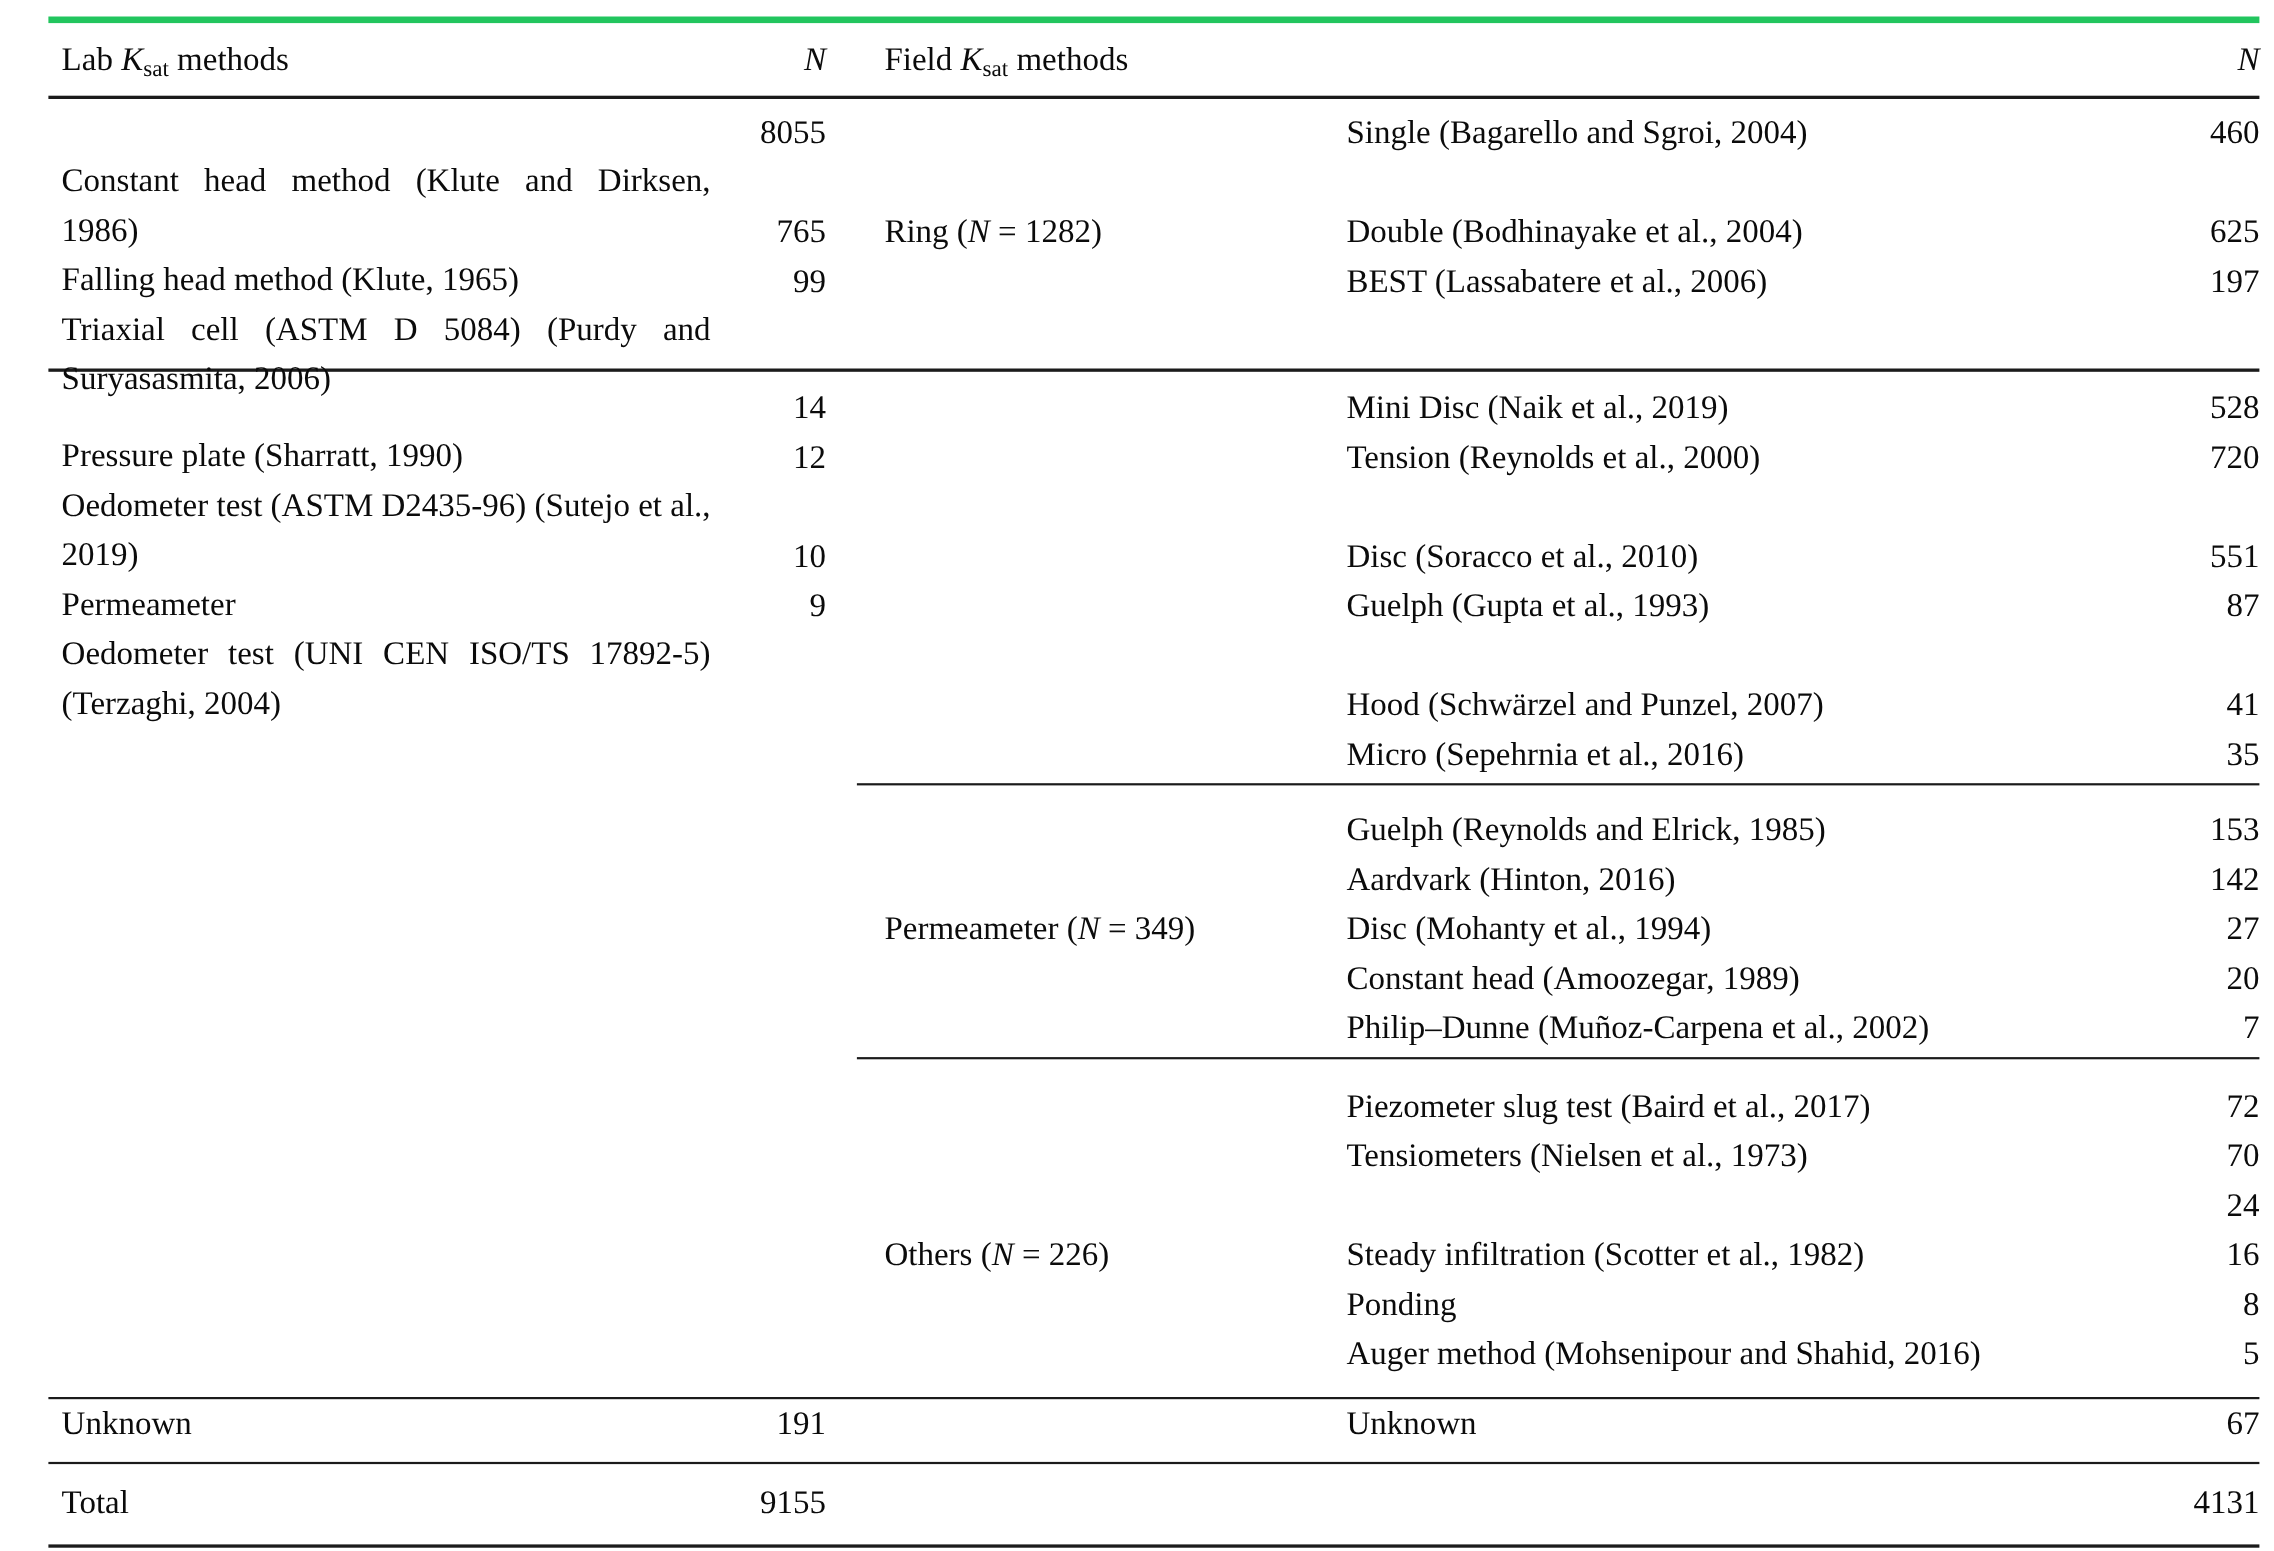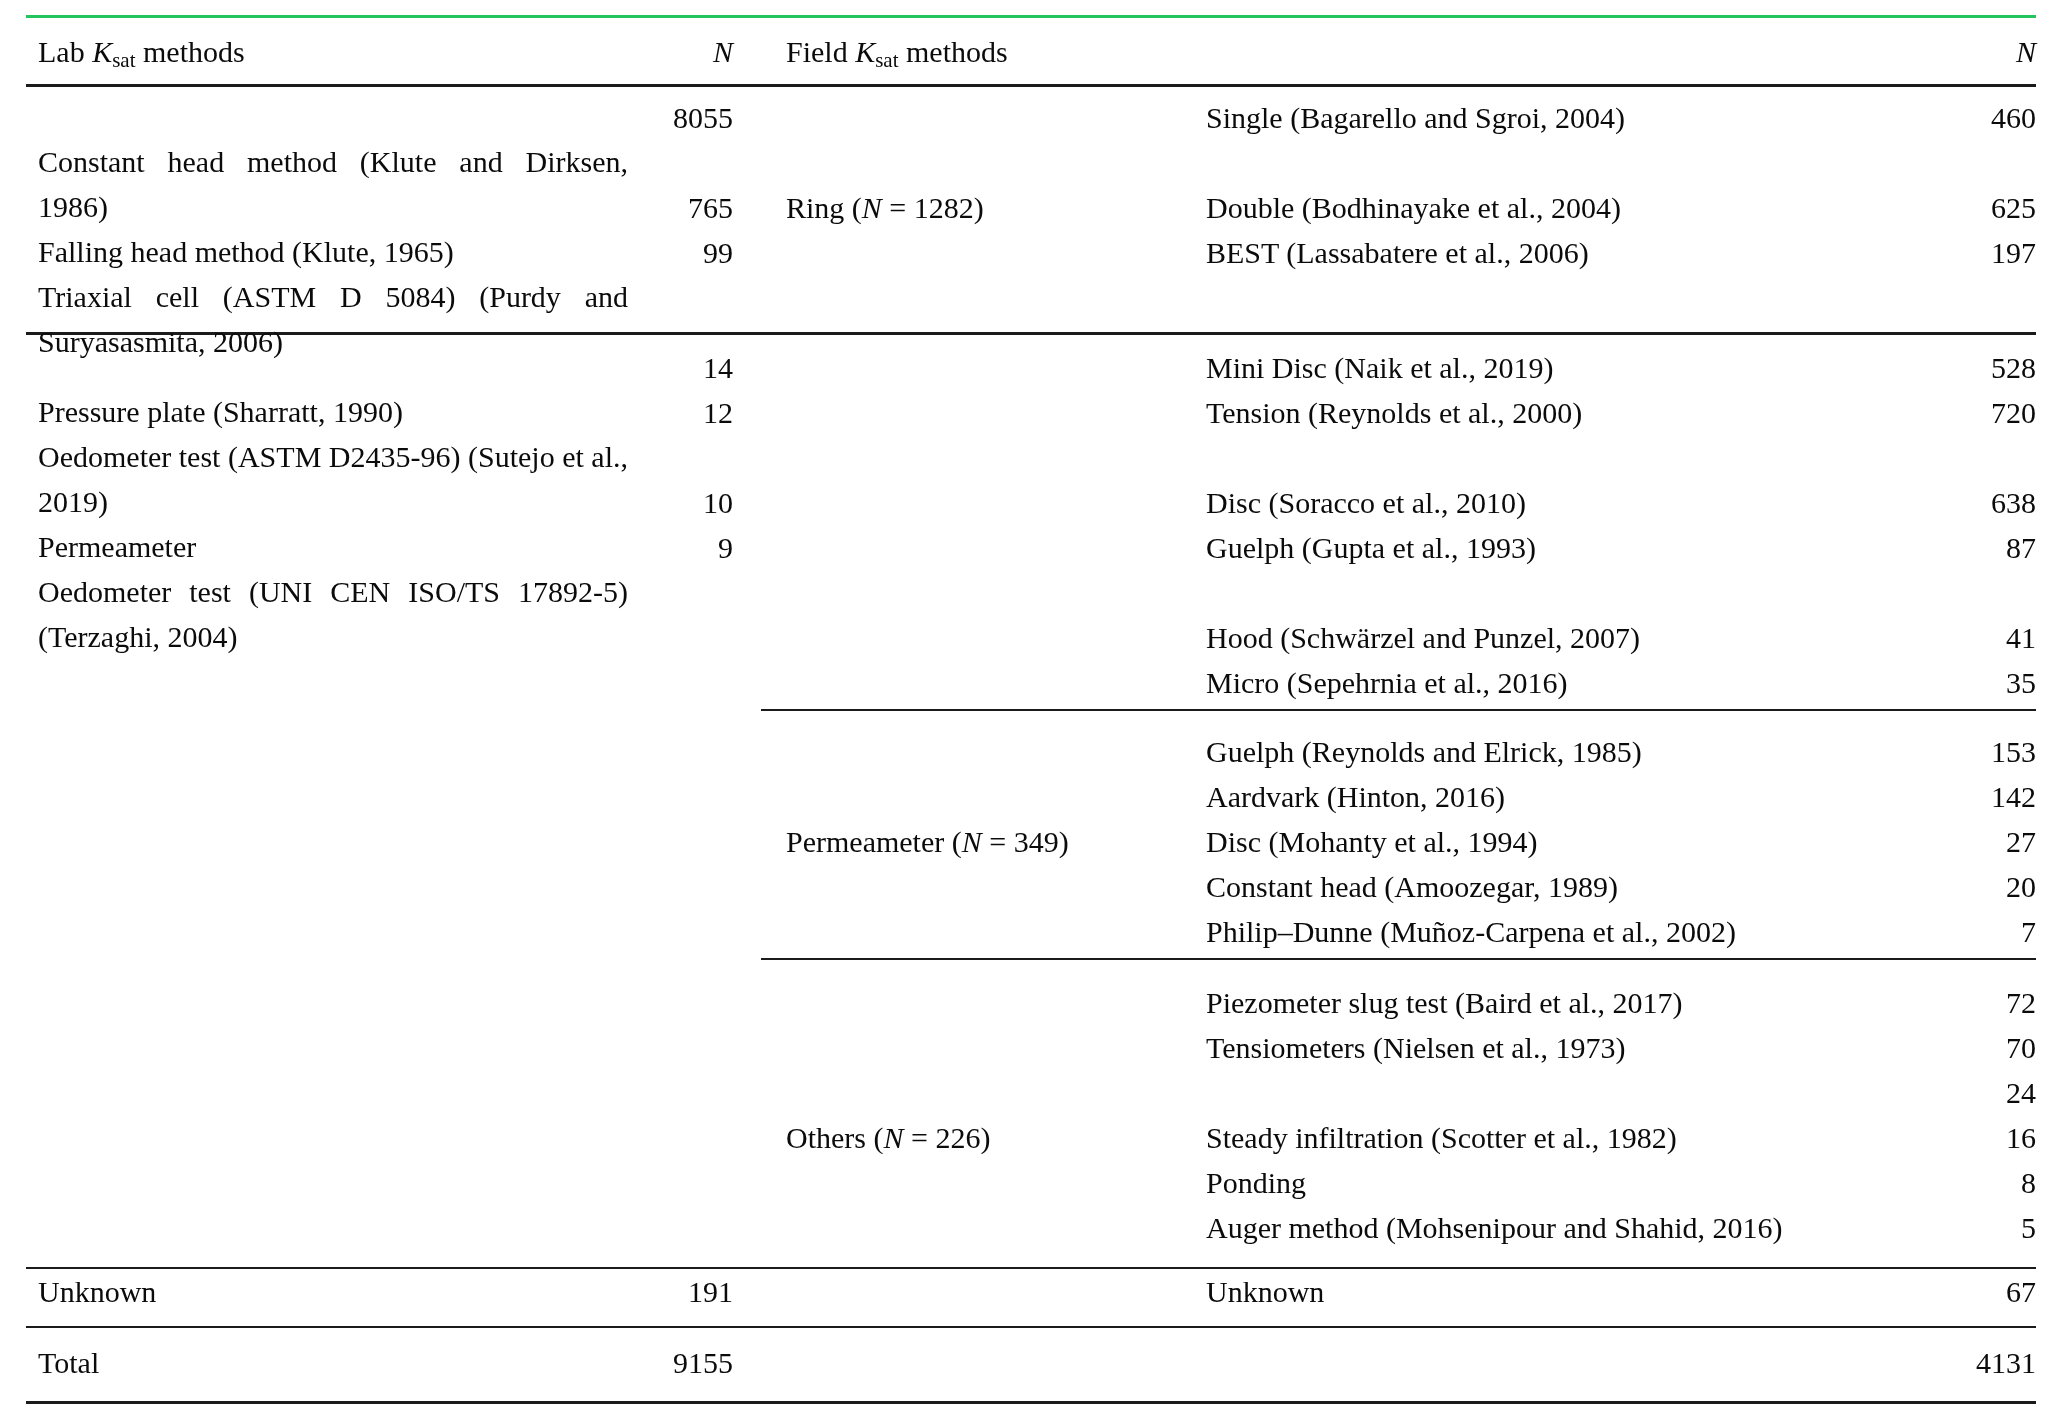--- a/index.html
+++ b/index.html
@@ -6,23 +6,23 @@
   html, body {
     margin: 0; padding: 0;
     width: 2067px; height: 1410px;
     background: #ffffff;
     color: #0b0b0b;
     font-family: "Liberation Serif", "DejaVu Serif", serif;
     font-size: 30px;
   }
   .tbl {
     position: absolute;
-    left: 26px; top: 15px;
+    left: 44px; top: 15px;
     width: 2010px;
-    border-top: 3px solid #22c55e;
+    border-top: 6px solid #22c55e;
   }
   .it { font-style: italic; }
   sub.ks { font-size: 0.7em; vertical-align: -0.25em; line-height: 0; }
 
   
   .grid6 {
     display: grid;
     grid-template-columns: 590px 105px 53px 420px 715px 115px;
     padding-left: 12px;
   }
@@ -131,21 +131,21 @@
     </div>
 
     <div class="bb-right">
 
       <div class="sub sub-infil">
         <div class="cell g2 r1">Mini Disc (Naik et al., 2019)</div>
         <div class="cell num g3 r1">528</div>
         <div class="cell g2 r2">Tension (Reynolds et al., 2000)</div>
         <div class="cell num g3 r2">720</div>
         <div class="cell g2 r4">Disc (Soracco et al., 2010)</div>
-        <div class="cell num g3 r4">638</div>
+        <div class="cell num g3 r4">551</div>
         <div class="cell g2 r5">Guelph (Gupta et al., 1993)</div>
         <div class="cell num g3 r5">87</div>
         <div class="cell g2 r7">Hood (Schwärzel and Punzel, 2007)</div>
         <div class="cell num g3 r7">41</div>
         <div class="cell g2 r8">Micro (Sepehrnia et al., 2016)</div>
         <div class="cell num g3 r8">35</div>
       </div>
 
       <div class="sub sub-perm">
         <div class="cell g1 r3"><span>Permeameter (</span><span class="it">N</span><span> = 349)</span></div>

